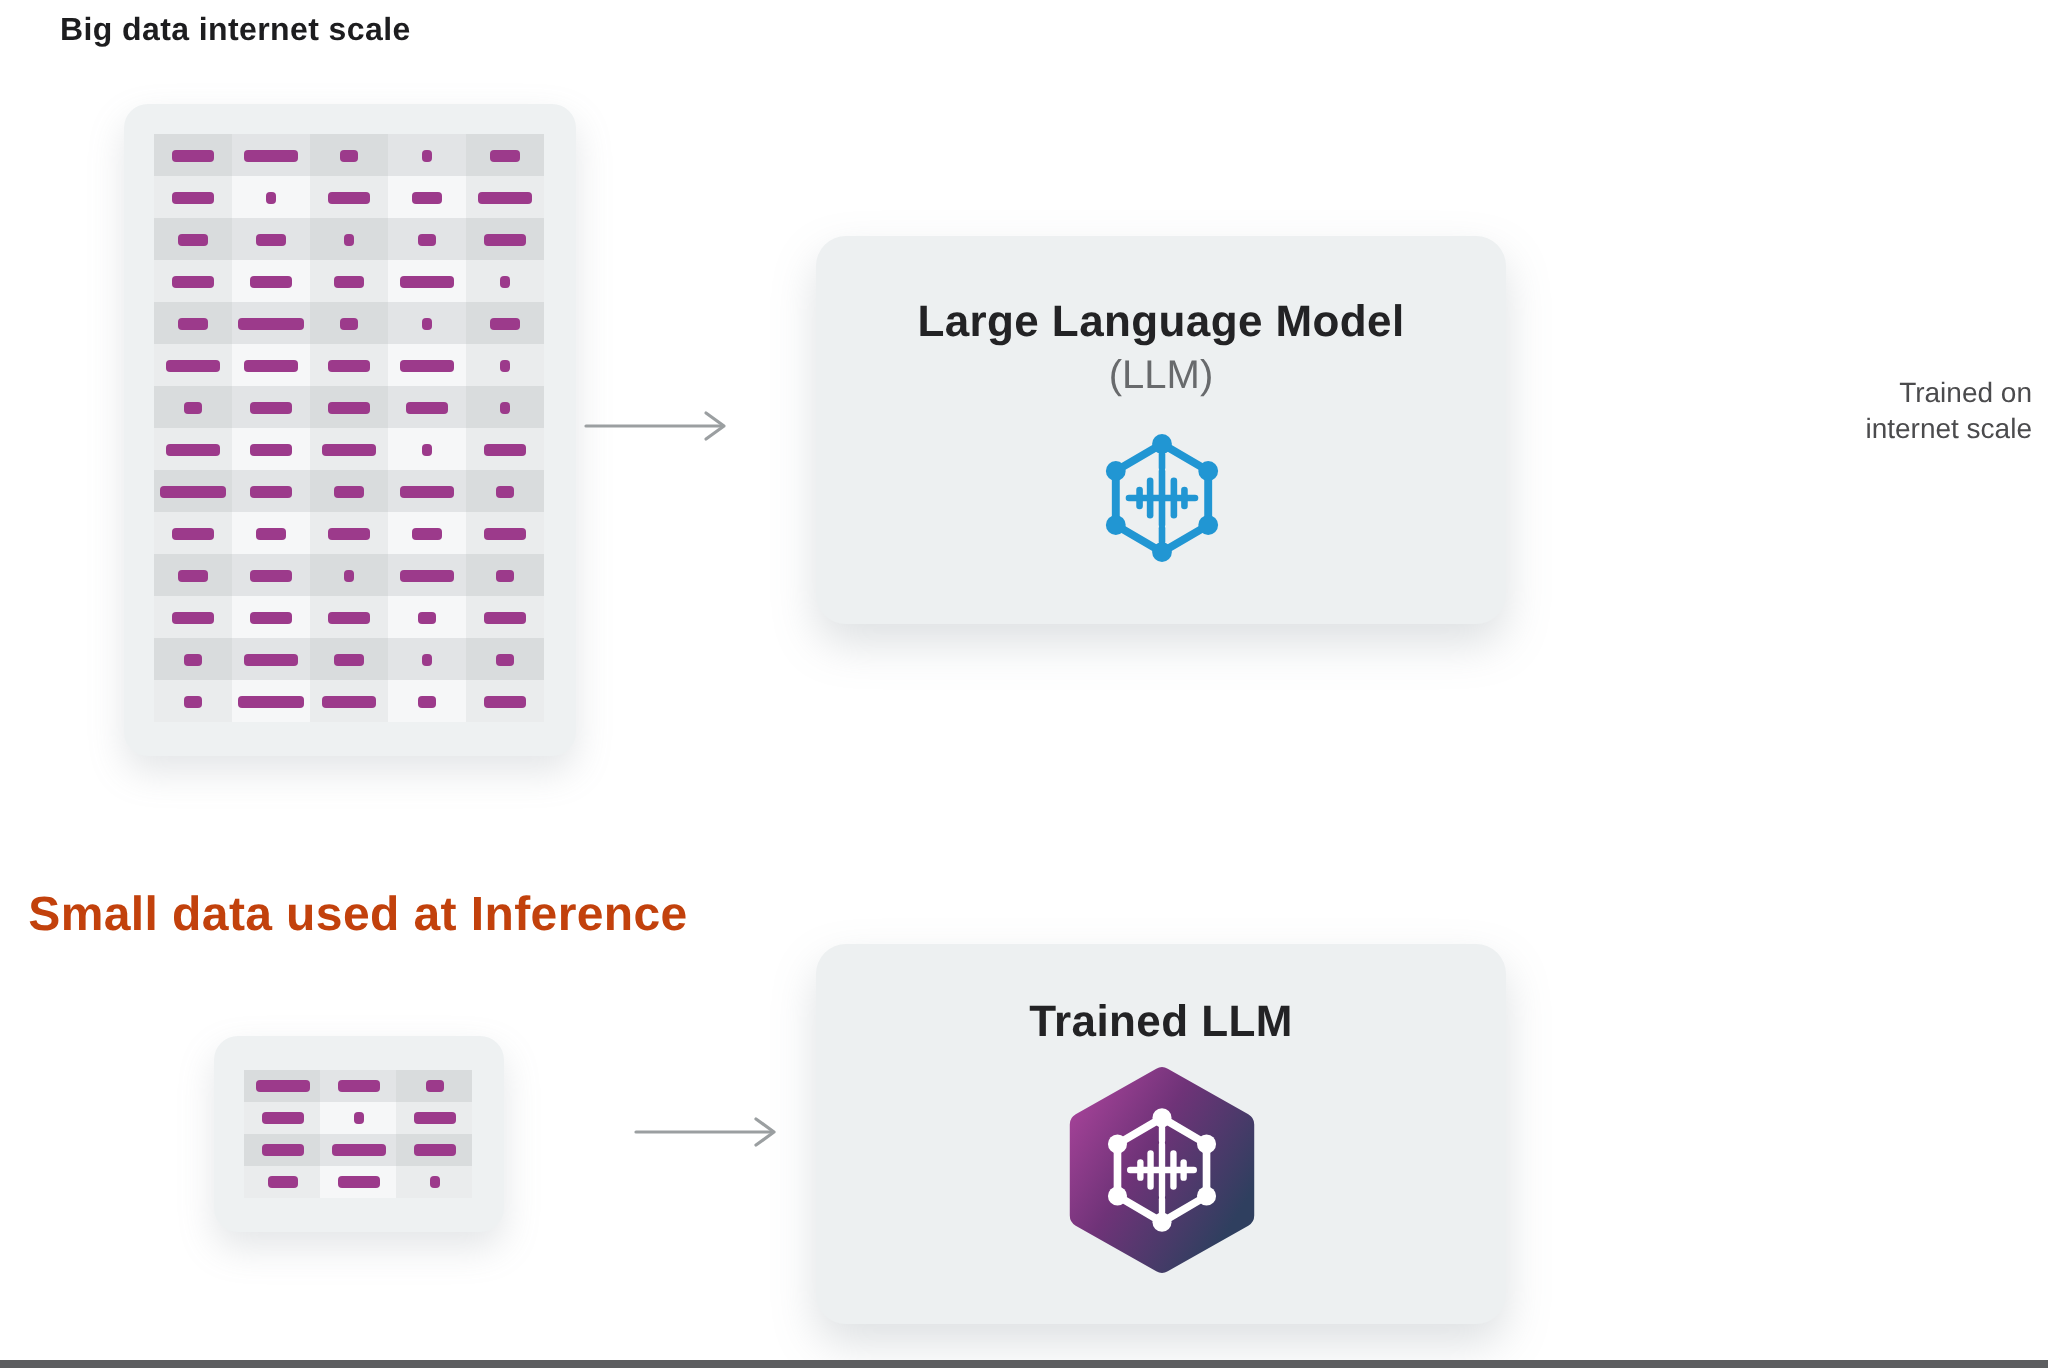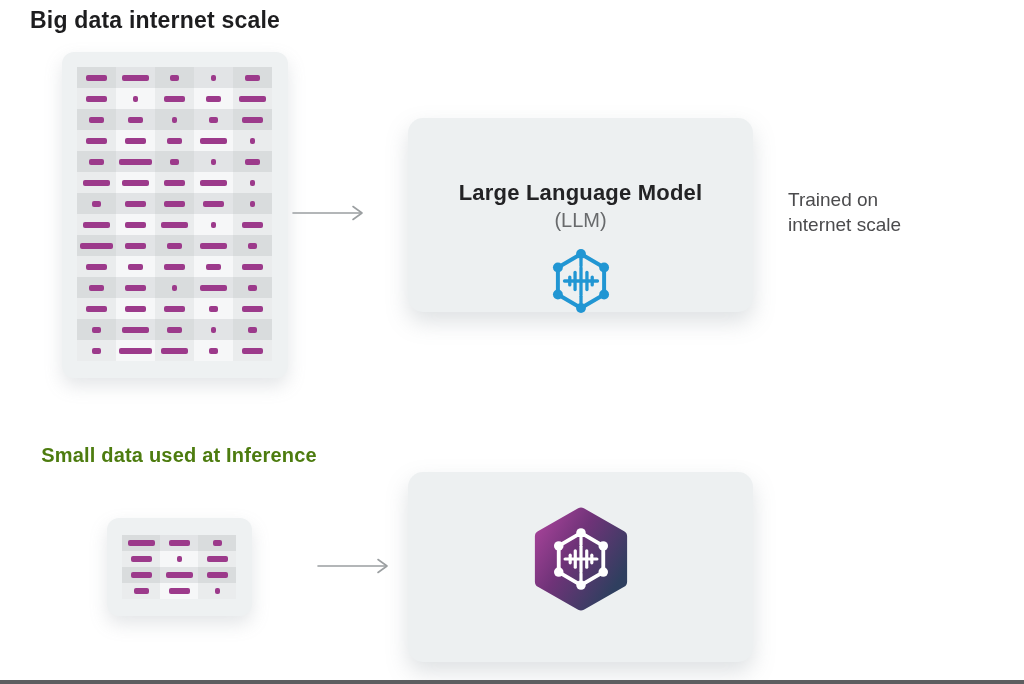--- a/index.html
+++ b/index.html
@@ -1,21 +1,21 @@
 <!DOCTYPE html>
 <html style="--dash-color: #9c3a8b; --cell-dark-a: #d9dcdd; --cell-dark-b: #e2e4e6; --cell-light-a: #eaeced; --cell-light-b: #f6f7f8;"><head>
 <meta charset="utf-8">
 <style>
   html,body{margin:0;padding:0;background:#ffffff;}
   .canvas{
     position:relative;width:1024px;height:684px;background:#ffffff;overflow:hidden;
     font-family:"Liberation Sans","DejaVu Sans",sans-serif;
   }
   .headline-top{
-    position:absolute;left:30px;top:7px;font-size:23px;font-weight:700;color:#1d1d1f;letter-spacing:.2px;
+    position:absolute;left:30px;top:7px;font-size:16px;font-weight:700;color:#1d1d1f;letter-spacing:.2px;
   }
   
   .data-card{
     position:absolute;background:#eef1f2;border-radius:12px;
     box-shadow:0 8px 18px rgba(130,140,150,.22);
   }
   .data-card.big{left:62px;top:52px;width:226px;height:326px;}
   .data-card.small{left:107px;top:518px;width:145px;height:98px;}
   .grid{display:grid;}
   .grid.big{position:absolute;left:15px;top:15px;grid-template-columns:repeat(5,39px);grid-auto-rows:21px;}
@@ -32,34 +32,34 @@
   .arrow-1{left:291px;top:203px;}
   .arrow-2{left:316px;top:556px;}
   
   .model-card{
     position:absolute;left:408px;width:345px;background:#edf0f1;border-radius:15px;
     box-shadow:0 10px 22px rgba(125,135,145,.25);
     display:flex;flex-direction:column;align-items:center;text-align:center;
   }
   .model-card.top{top:118px;height:194px;padding-top:30px;box-sizing:border-box;}
   .model-card.bottom{top:472px;height:190px;padding-top:26px;box-sizing:border-box;}
-  .card-title{font-size:22px;font-weight:700;color:#232325;letter-spacing:.2px;margin-top:32px;}
+  .card-title{font-size:22px;font-weight:700;color:#232325;letter-spacing:.2px;}
   .card-subtitle{font-size:20px;font-weight:400;color:#686a6c;margin-top:3px;}
   .icon-wrap{margin-top:14px;line-height:0;}
   .model-card.bottom .icon-wrap{margin-top:8px;}
   
   .annotation{
-    position:absolute;width:228px;text-align:left;font-size:19px;color:#4b4b4d;
+    position:absolute;width:228px;text-align:right;font-size:14px;color:#4b4b4d;
     line-height:1.32;white-space:pre-line;
   }
   .annotation.top{left:788px;top:187px;}
   .annotation.bottom{left:788px;top:537px;}
   
   .small-title-block{position:absolute;left:0;top:444px;width:358px;text-align:center;}
-  .small-title{font-size:20px;font-weight:700;color:#4d7c0f;letter-spacing:.2px;}
+  .small-title{font-size:24px;font-weight:700;color:#c2410c;letter-spacing:.2px;}
   .small-subtitle{font-size:20px;font-weight:400;color:#4f5052;margin-top:4px;}
   
   .bottom-rule{position:absolute;left:0;right:0;bottom:0;height:4px;background:#5d5e60;}
 </style>
 </head>
 <body>
 
 <div class="canvas">
 
   <div class="headline-top">Big data internet scale</div>
@@ -359,20 +359,21 @@
         </div>
       </div>
   </div>
 
   <svg class="arrow arrow-2" width="82" height="20" viewBox="0 0 82 20">
     <line x1="2" y1="10" x2="70" y2="10" stroke="#9b9fa1" stroke-width="1.6" stroke-linecap="round"></line>
     <polyline points="62,3.5 71,10 62,16.5" fill="none" stroke="#9b9fa1" stroke-width="1.6" stroke-linecap="round" stroke-linejoin="round"></polyline>
   </svg>
 
   <div class="model-card bottom">
+    <div class="card-title">Trained LLM</div>
     <div class="icon-wrap">
       <svg width="106" height="106" viewBox="0 0 100 100">
         <defs>
           <linearGradient id="hexgrad" x1="0%" y1="0%" x2="100%" y2="70%">
             <stop offset="0%" stop-color="#a8439a"></stop>
             <stop offset="45%" stop-color="#6f3378"></stop>
             <stop offset="100%" stop-color="#2f3f5f"></stop>
           </linearGradient>
         </defs>
         <polygon points="50,7 88,28.5 88,71.5 50,93 12,71.5 12,28.5" fill="url(#hexgrad)" stroke="url(#hexgrad)" stroke-width="11" stroke-linejoin="round"></polygon>

